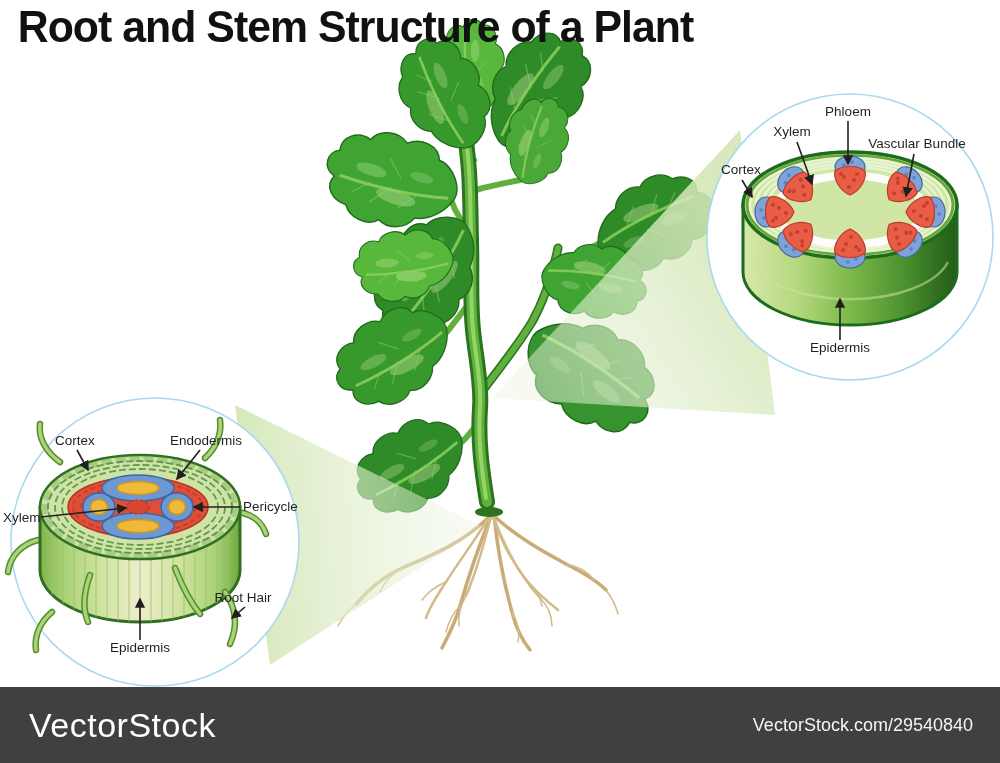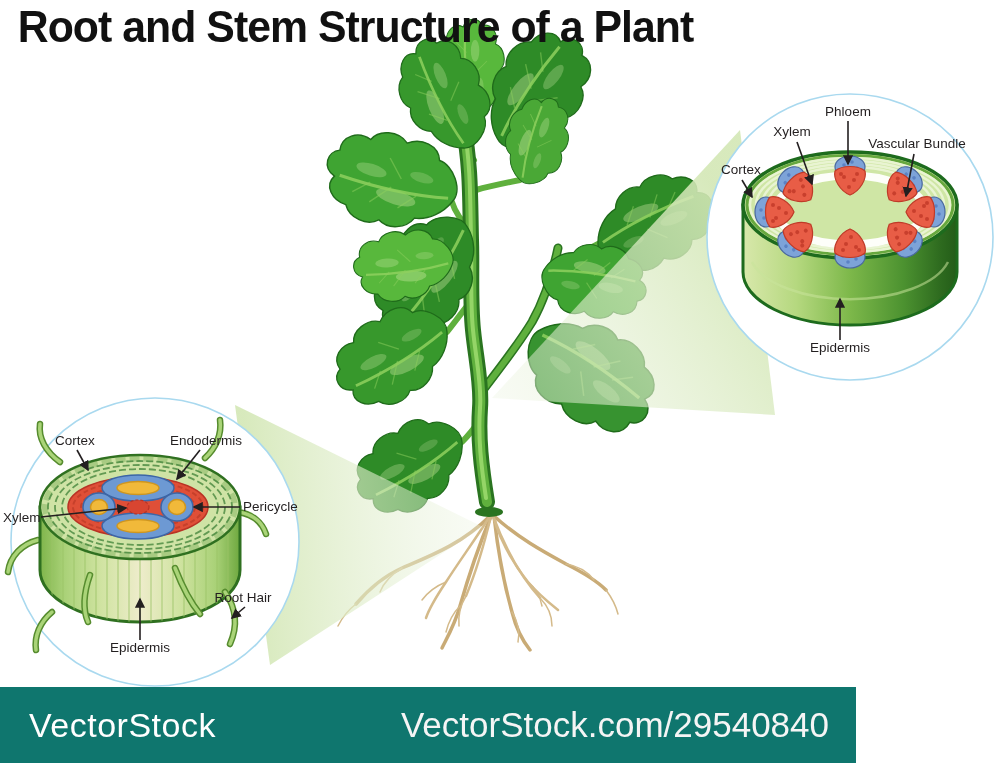--- a/index.html
+++ b/index.html
@@ -3,25 +3,25 @@
 <meta charset="utf-8">
 <style>
   html,body{margin:0;padding:0;background:#ffffff;}
   #stage{position:relative;width:1000px;height:763px;background:#ffffff;overflow:hidden;
          font-family:"Liberation Sans", sans-serif;}
   #title-wrap{position:absolute;top:0;left:0;right:0;}
   #title-wrap .t{display:inline-block;font-size:45px;font-weight:700;letter-spacing:-1px;
      color:#111111;transform:scaleX(0.95);transform-origin:center;line-height:1.0;margin-top:4px;}
   #diagram{position:absolute;top:0;left:0;}
   .lbl{font-size:13.5px;fill:#231f20;}
-  #wm-bar{position:absolute;left:0;top:687px;width:856px;height:76px;background:#0f766e;}
+  #wm-bar{position:absolute;left:0;top:687px;width:1000px;height:76px;background:#404040;}
   #wm-brand{position:absolute;left:29px;top:50%;transform:translateY(-50%);
      color:#ffffff;font-size:34px;font-weight:400;letter-spacing:0.5px;}
   #wm-url{position:absolute;right:27px;top:50%;transform:translateY(-50%);
-     color:#f5f5f5;font-size:35px;font-weight:400;}
+     color:#f5f5f5;font-size:18px;font-weight:400;}
 </style>
 </head>
 <body>
 
 <div id="stage">
 
   <svg id="diagram" width="1000" height="763" viewBox="0 0 1000 763" xmlns="http://www.w3.org/2000/svg" xmlns:xlink="http://www.w3.org/1999/xlink">
 
     <defs>
 

